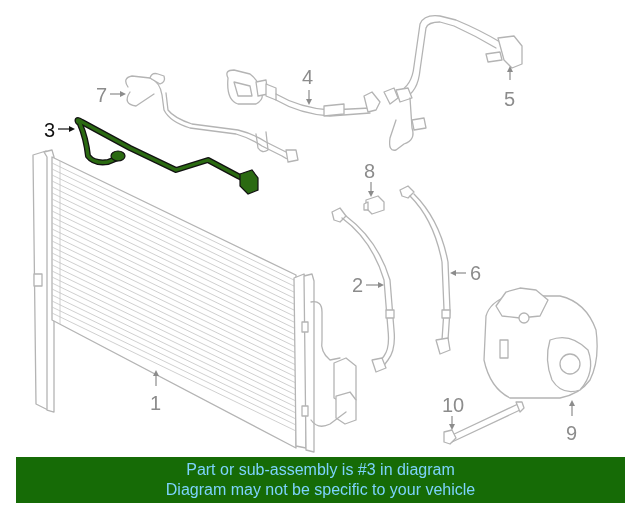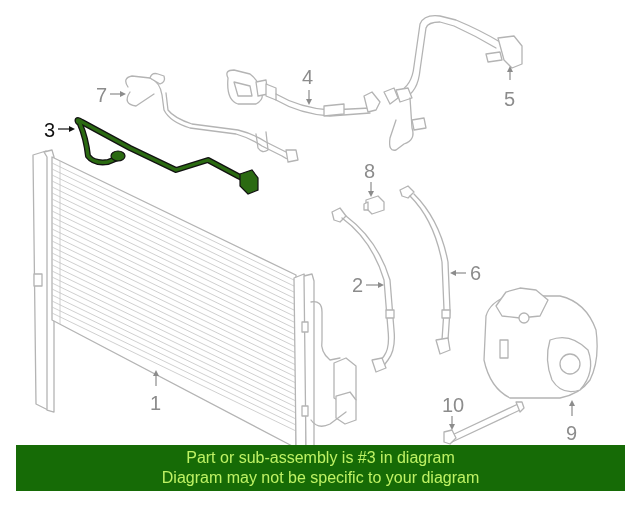--- a/index.html
+++ b/index.html
@@ -7,21 +7,21 @@
   #diagram { position: absolute; left: 0; top: 0; width: 640px; height: 512px; }
   .callout { font-family: "Liberation Sans", sans-serif; font-size: 20px; fill: #8c8c8c; }
   .callout-hl { font-family: "Liberation Sans", sans-serif; font-size: 20px; fill: #111111; }
   .part { fill: none; stroke: #b4b4b4; stroke-width: 1.3; stroke-linejoin: round; stroke-linecap: round; }
   .part-fill { fill: #ffffff; stroke: #b4b4b4; stroke-width: 1.3; stroke-linejoin: round; }
   .fin { stroke: #c4c4c4; stroke-width: 0.8; }
   .arrow { stroke: #8c8c8c; stroke-width: 1.2; fill: none; }
   .arrow-head { fill: #8c8c8c; }
   .hl-outer { fill: none; stroke: #111111; stroke-width: 6; stroke-linejoin: round; stroke-linecap: round; }
   .hl-inner { fill: none; stroke: #2b6a12; stroke-width: 3.4; stroke-linejoin: round; stroke-linecap: round; }
-  #banner { position: absolute; left: 16px; top: 445px; width: 609px; height: 46px; background: #166b06; color: #bef264;
+  #banner { position: absolute; left: 16px; top: 457px; width: 609px; height: 46px; background: #166b06; color: #7dd3fc;
             text-align: center; font-size: 16px; line-height: 20px; padding-top: 3px; box-sizing: border-box; }
   #banner div { white-space: nowrap; }
 </style>
 </head>
 <body>
 
 <svg id="diagram" viewBox="0 0 640 512" xmlns="http://www.w3.org/2000/svg">
 
   <g>
 
@@ -195,14 +195,14 @@
   </g>
   <g>
     <text class="callout" x="442" y="412">10</text>
     <line class="arrow" x1="452" y1="416" x2="452" y2="426"></line>
     <path class="arrow-head" d="M449 424 L452 430 L455 424 Z"></path>
   </g>
 </svg>
 
 <div id="banner">
   <div>Part or sub-assembly is #3 in diagram</div>
-  <div>Diagram may not be specific to your diagram</div>
+  <div>Diagram may not be specific to your vehicle</div>
 </div>
 
 </body></html>

